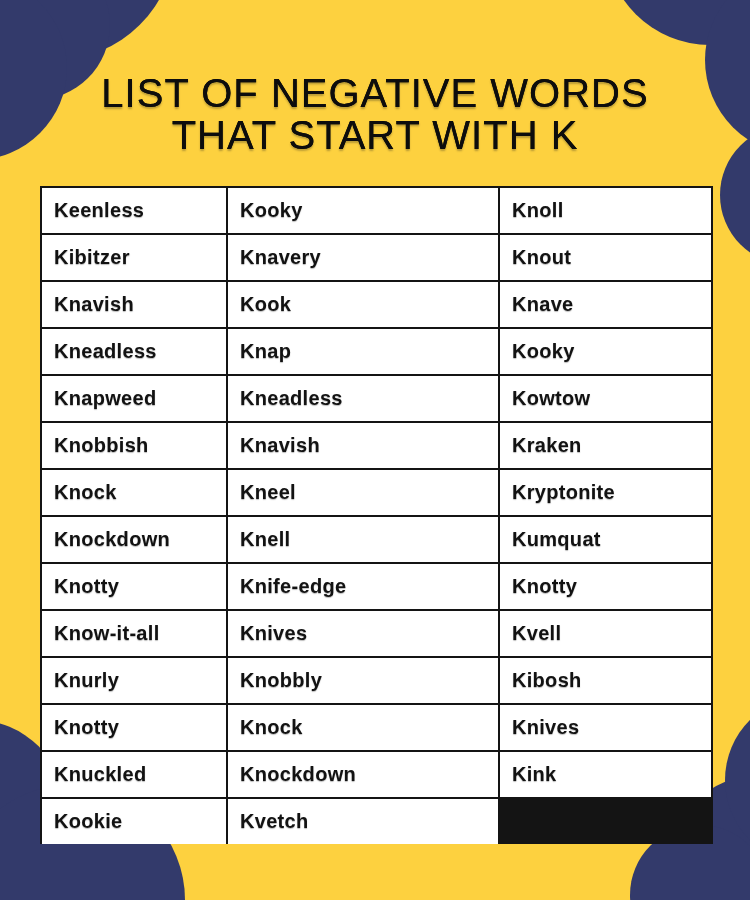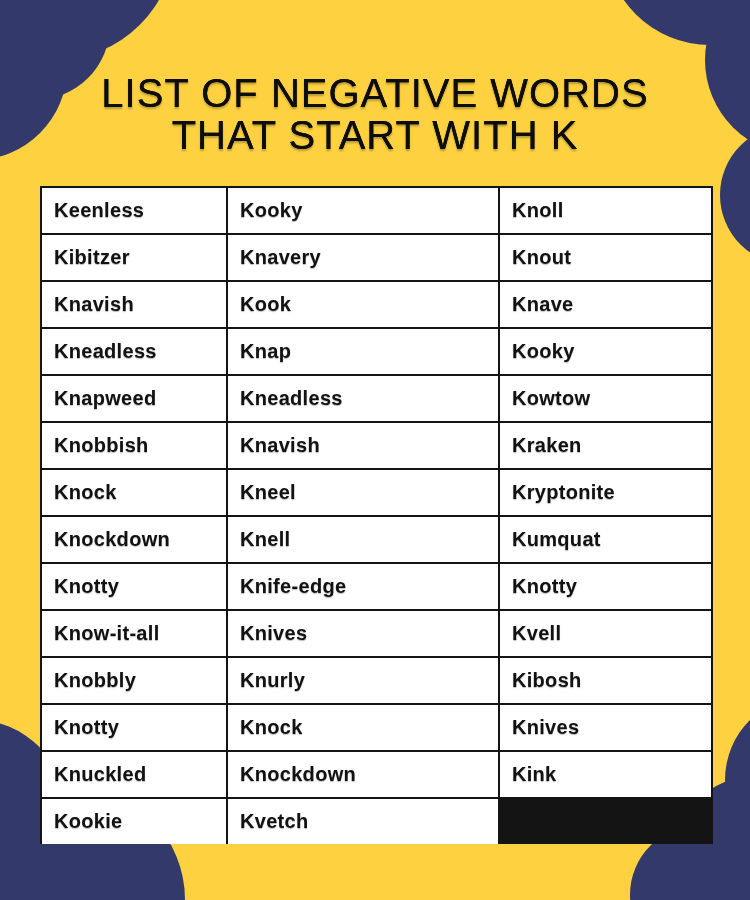--- a/index.html
+++ b/index.html
@@ -116,22 +116,22 @@
     <div class="cell">Kryptonite</div>
     <div class="cell">Knockdown</div>
     <div class="cell">Knell</div>
     <div class="cell">Kumquat</div>
     <div class="cell">Knotty</div>
     <div class="cell">Knife-edge</div>
     <div class="cell">Knotty</div>
     <div class="cell">Know-it-all</div>
     <div class="cell">Knives</div>
     <div class="cell">Kvell</div>
+    <div class="cell">Knurly</div>
     <div class="cell">Knobbly</div>
-    <div class="cell">Knurly</div>
     <div class="cell">Kibosh</div>
     <div class="cell">Knotty</div>
     <div class="cell">Knock</div>
     <div class="cell">Knives</div>
     <div class="cell">Knuckled</div>
     <div class="cell">Knockdown</div>
     <div class="cell">Kink</div>
     <div class="cell">Kookie</div>
     <div class="cell">Kvetch</div>
   </div>

